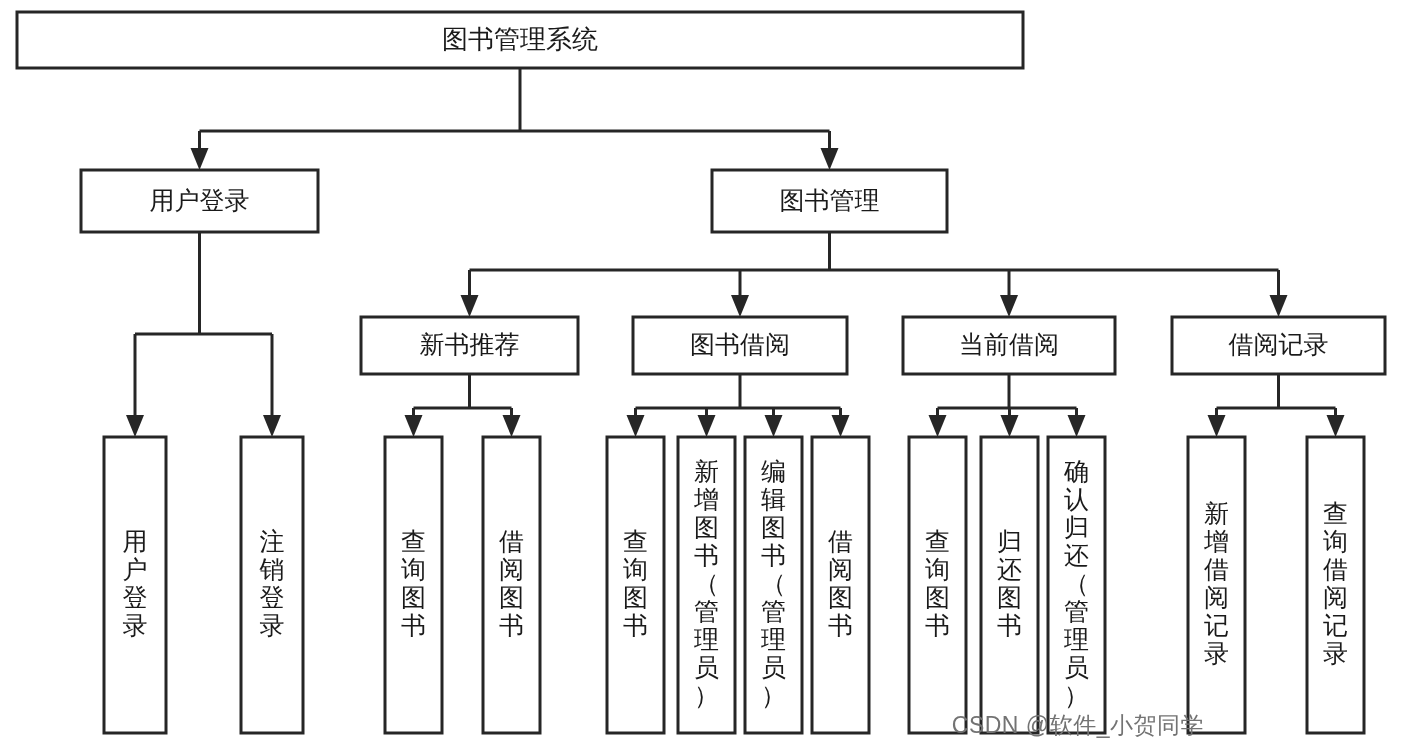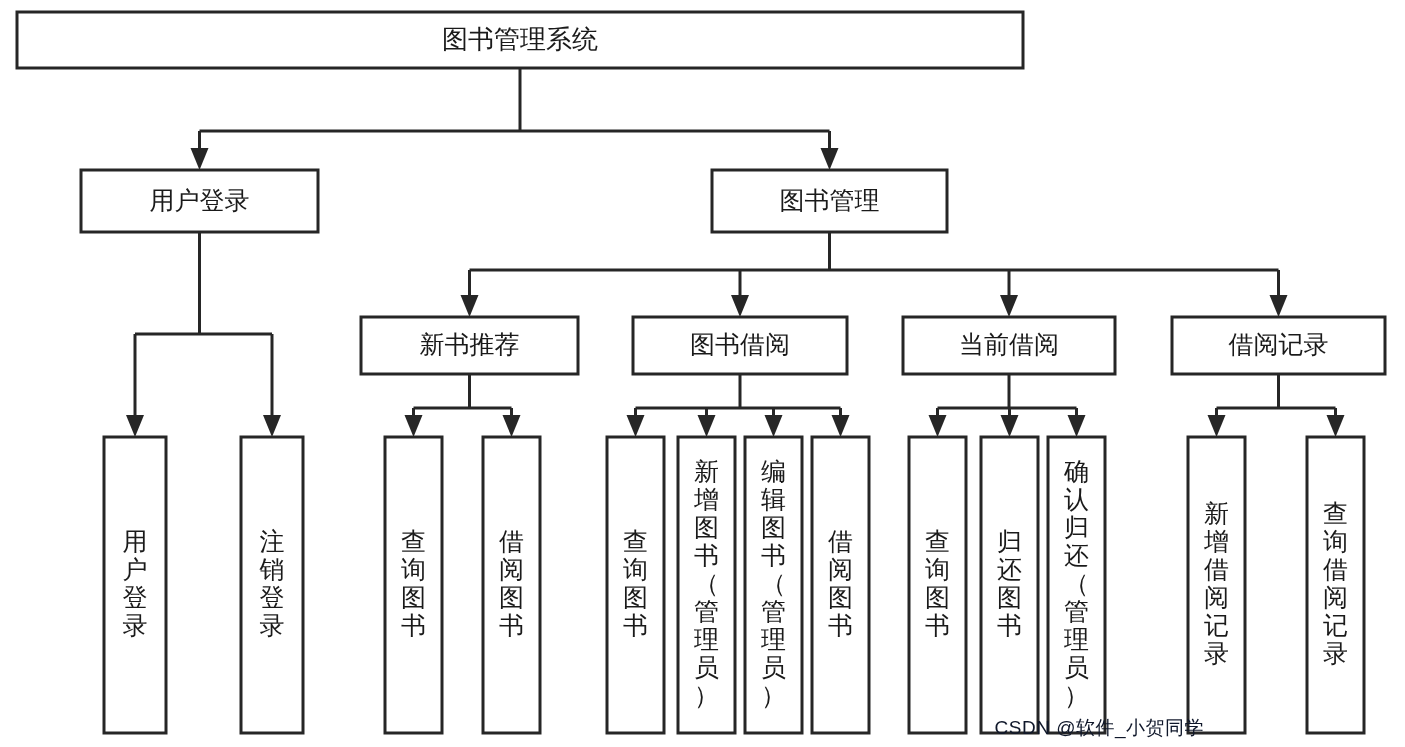--- a/index.html
+++ b/index.html
@@ -31,22 +31,22 @@
     dominant-baseline:middle;
   }
   .label-h{font-size:25px;}
   .label-root{font-size:26px;}
   .label-v{font-size:25px;}
 
   .watermark{
     position:absolute;
     right:8px;
     bottom:6px;
-    font-size:19px;
-    color:#0f172a;
+    font-size:23px;
+    color:#737373;
     letter-spacing:0.5px;
     white-space:nowrap;
     user-select:none;
   }
 </style>
 </head>
 <body>
 
 <div id="diagram-root">
 

